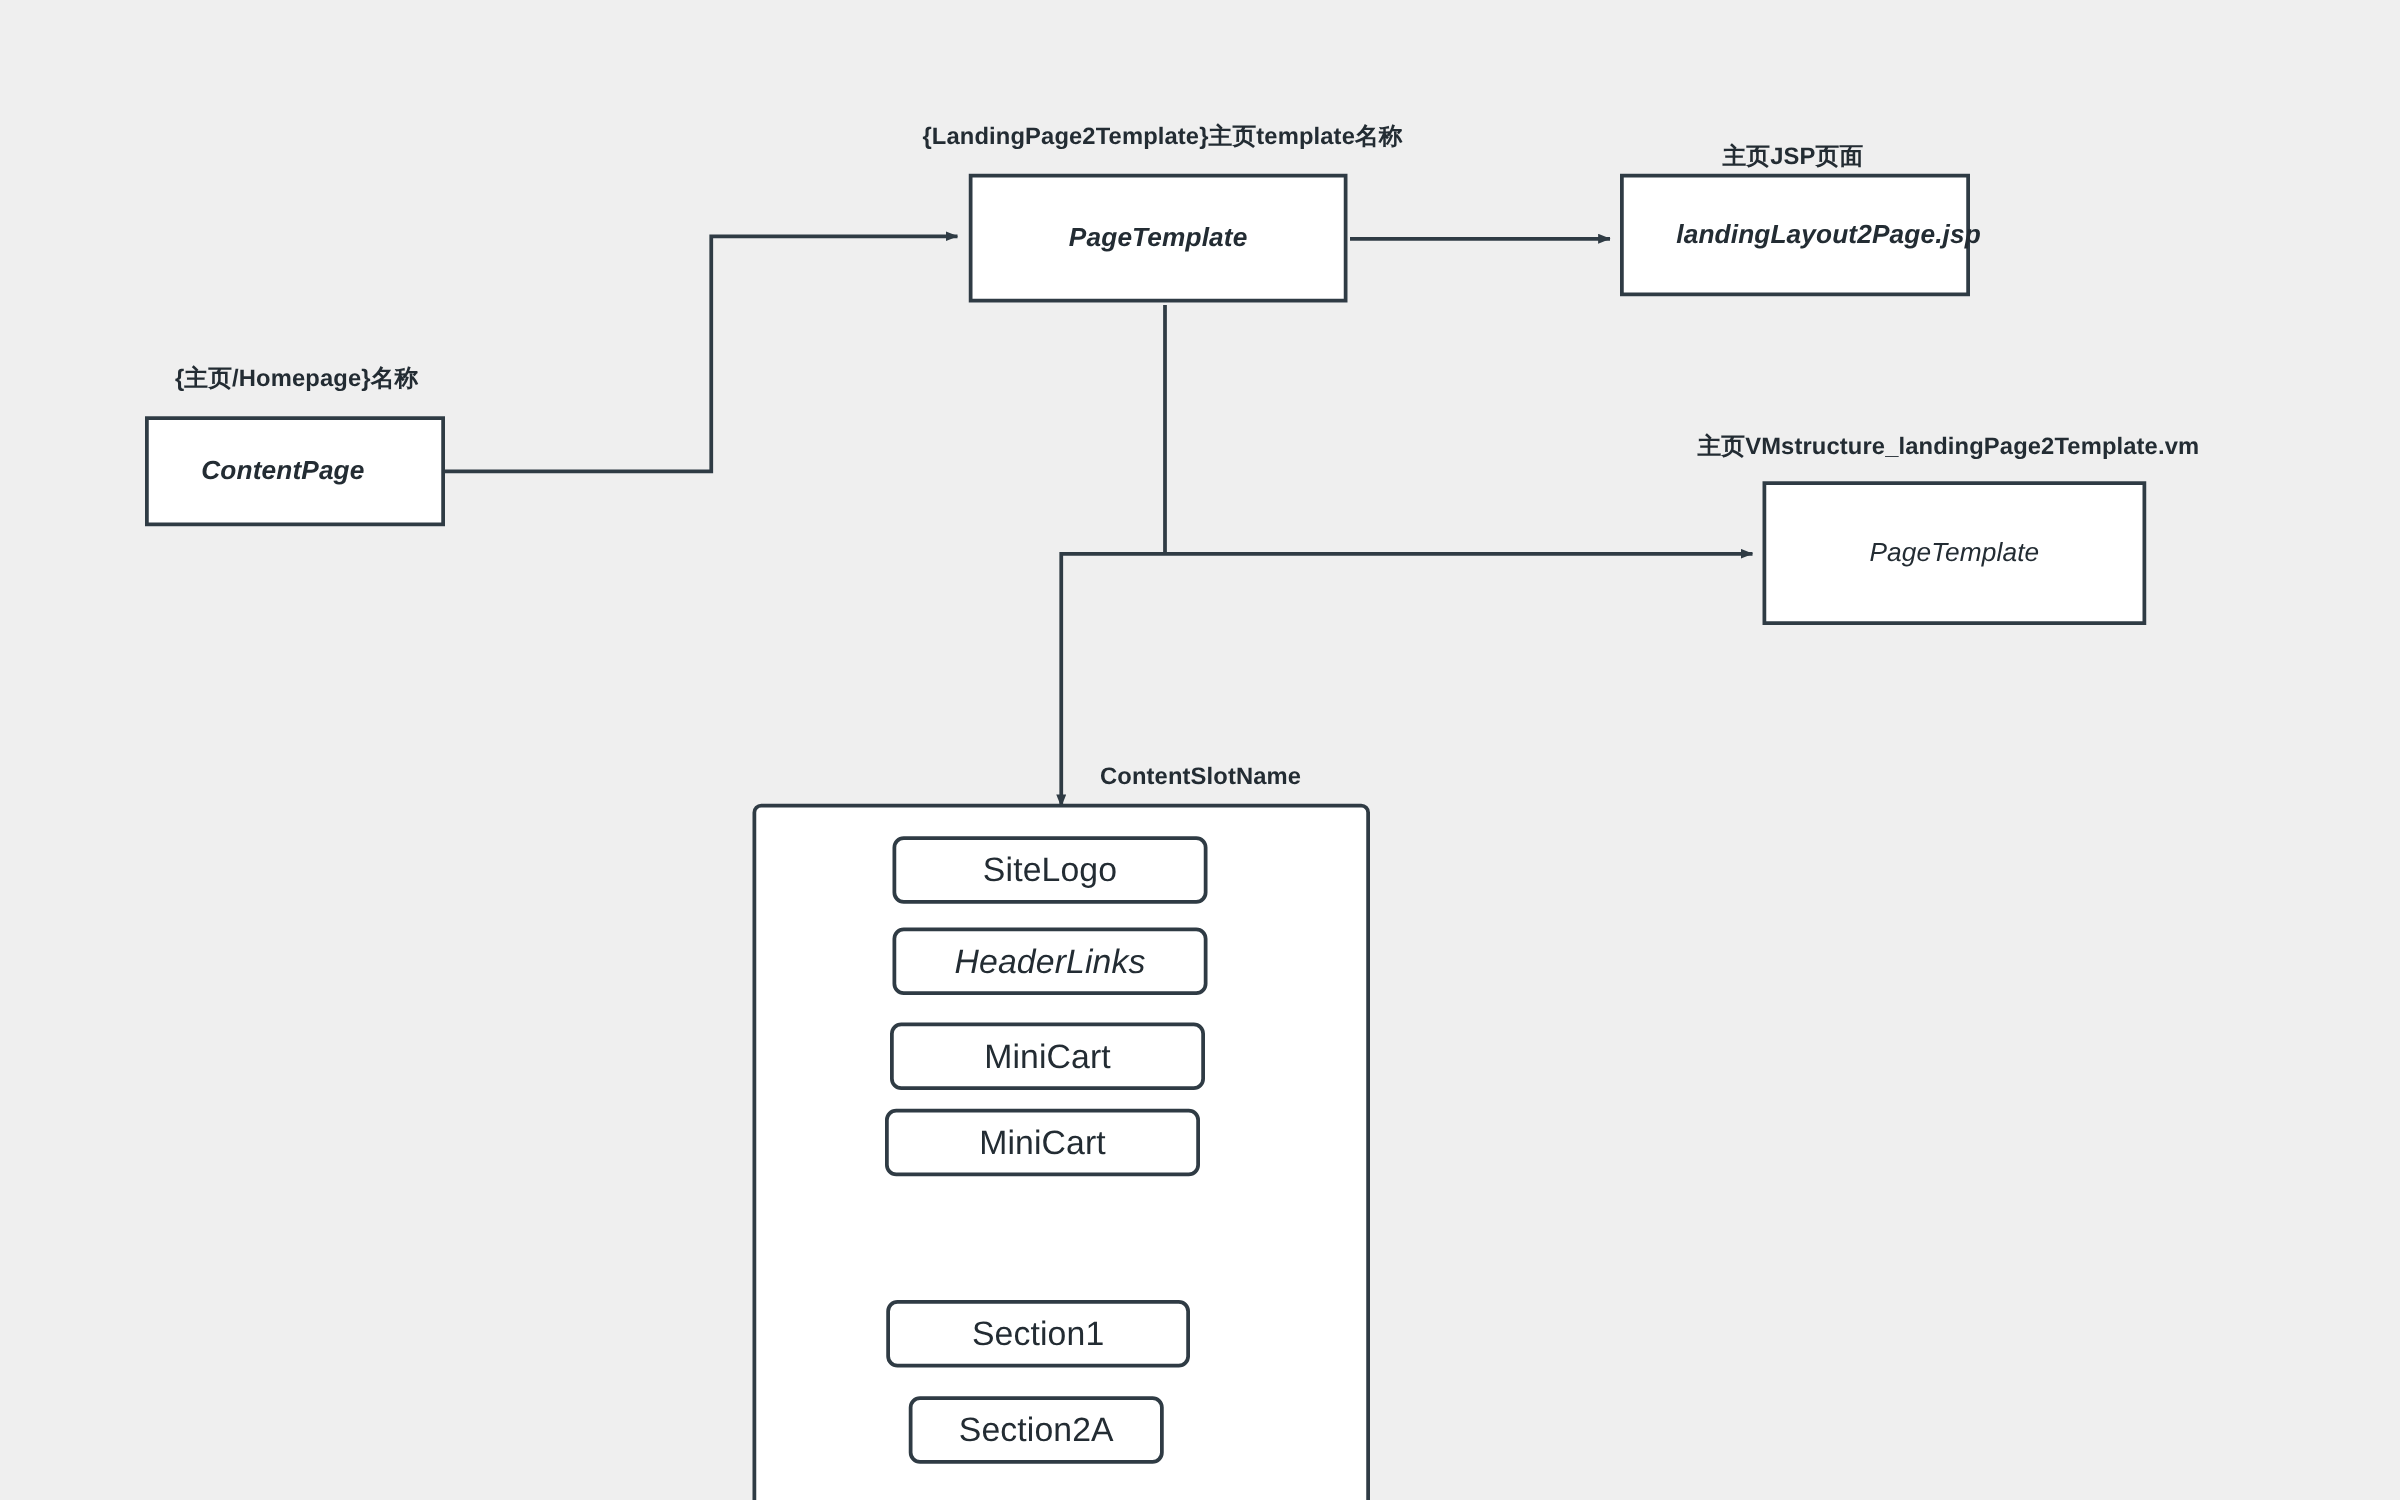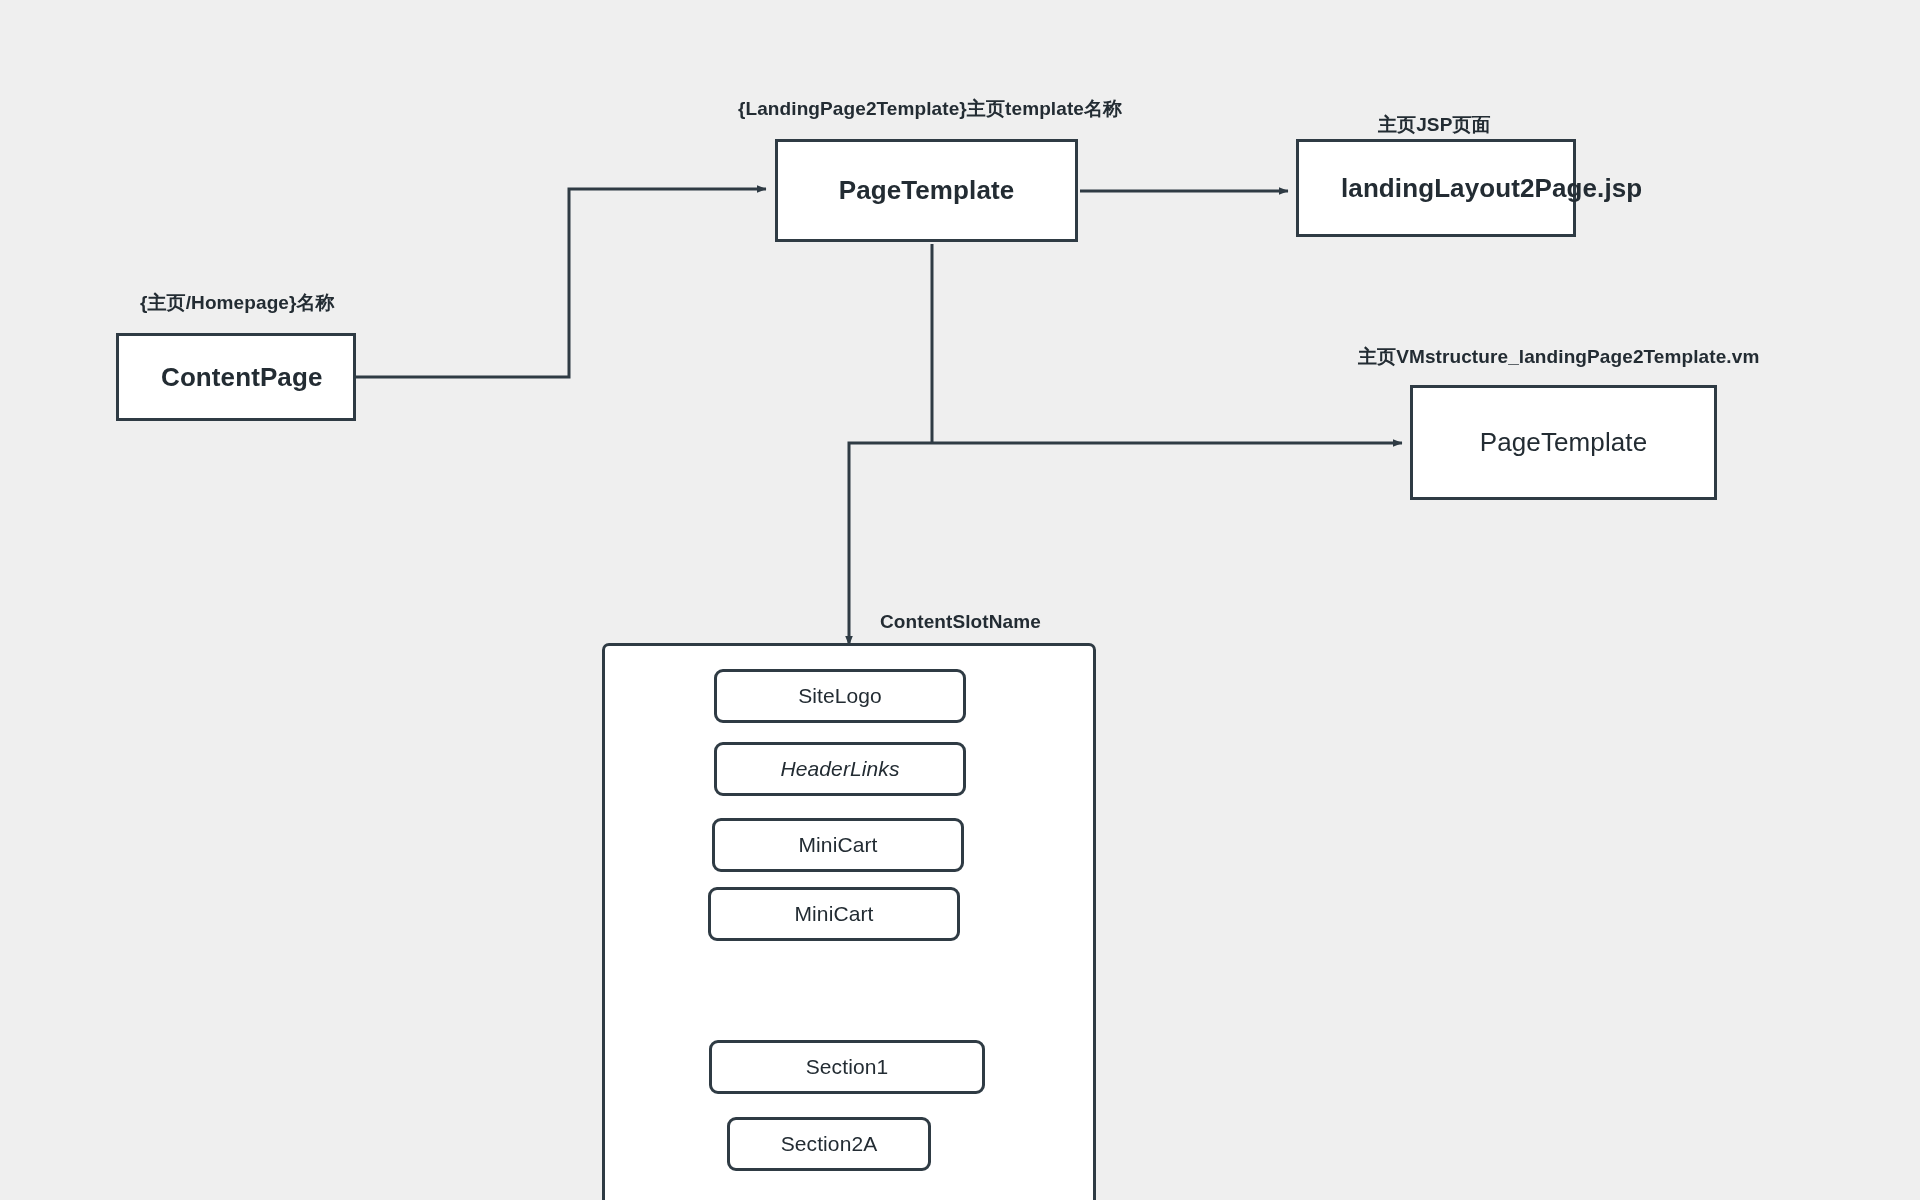--- a/index.html
+++ b/index.html
@@ -29,23 +29,24 @@
     overflow: visible;
     pointer-events: none;
   }
   .node {
     position: absolute;
     box-sizing: border-box;
     background: #ffffff;
     border: 3px solid #2f3b44;
     display: flex;
     align-items: center;
-    font-size: 26px;
+    font-size: 21px;
     letter-spacing: 0.1px;
     color: #232c33;
+    font-style: italic;
   }
   .node.bold {
     font-weight: bold;
   }
   .node.center {
     justify-content: center;
   }
   .node.leftish {
     justify-content: flex-start;
     padding-left: 42px;
@@ -67,21 +68,21 @@
   }
   .slot-item {
     position: absolute;
     box-sizing: border-box;
     background: #ffffff;
     border: 3px solid #2f3b44;
     border-radius: 9px;
     display: flex;
     align-items: center;
     justify-content: center;
-    font-size: 21px;
+    font-size: 27px;
     color: #232c33;
     letter-spacing: 0.1px;
   }
 </style>
 </head>
 <body>
 
 <div id="canvas">
 
   <svg class="wires" viewBox="0 0 1920 1200">
@@ -124,17 +125,17 @@
 
   <div class="slot-item" style="left:714px; top:669px; width:252px; height:54px;">SiteLogo</div>
 
   <div class="slot-item" style="left:714px; top:742px; width:252px; height:54px;font-style:italic;">HeaderLinks</div>
 
   <div class="slot-item" style="left:712px; top:818px; width:252px; height:54px;">MiniCart</div>
 
   <div class="slot-item" style="left:708px; top:887px; width:252px; height:54px;">MiniCart</div>
 
 
-  <div class="slot-item" style="left:709px; top:1040px; width:276px; height:54px;">Section1</div>
+  <div class="slot-item" style="left:709px; top:1040px; width:243px; height:54px;">Section1</div>
 
   <div class="slot-item" style="left:727px; top:1117px; width:204px; height:54px;">Section2A</div>
 
 </div>
 
 </body></html>

